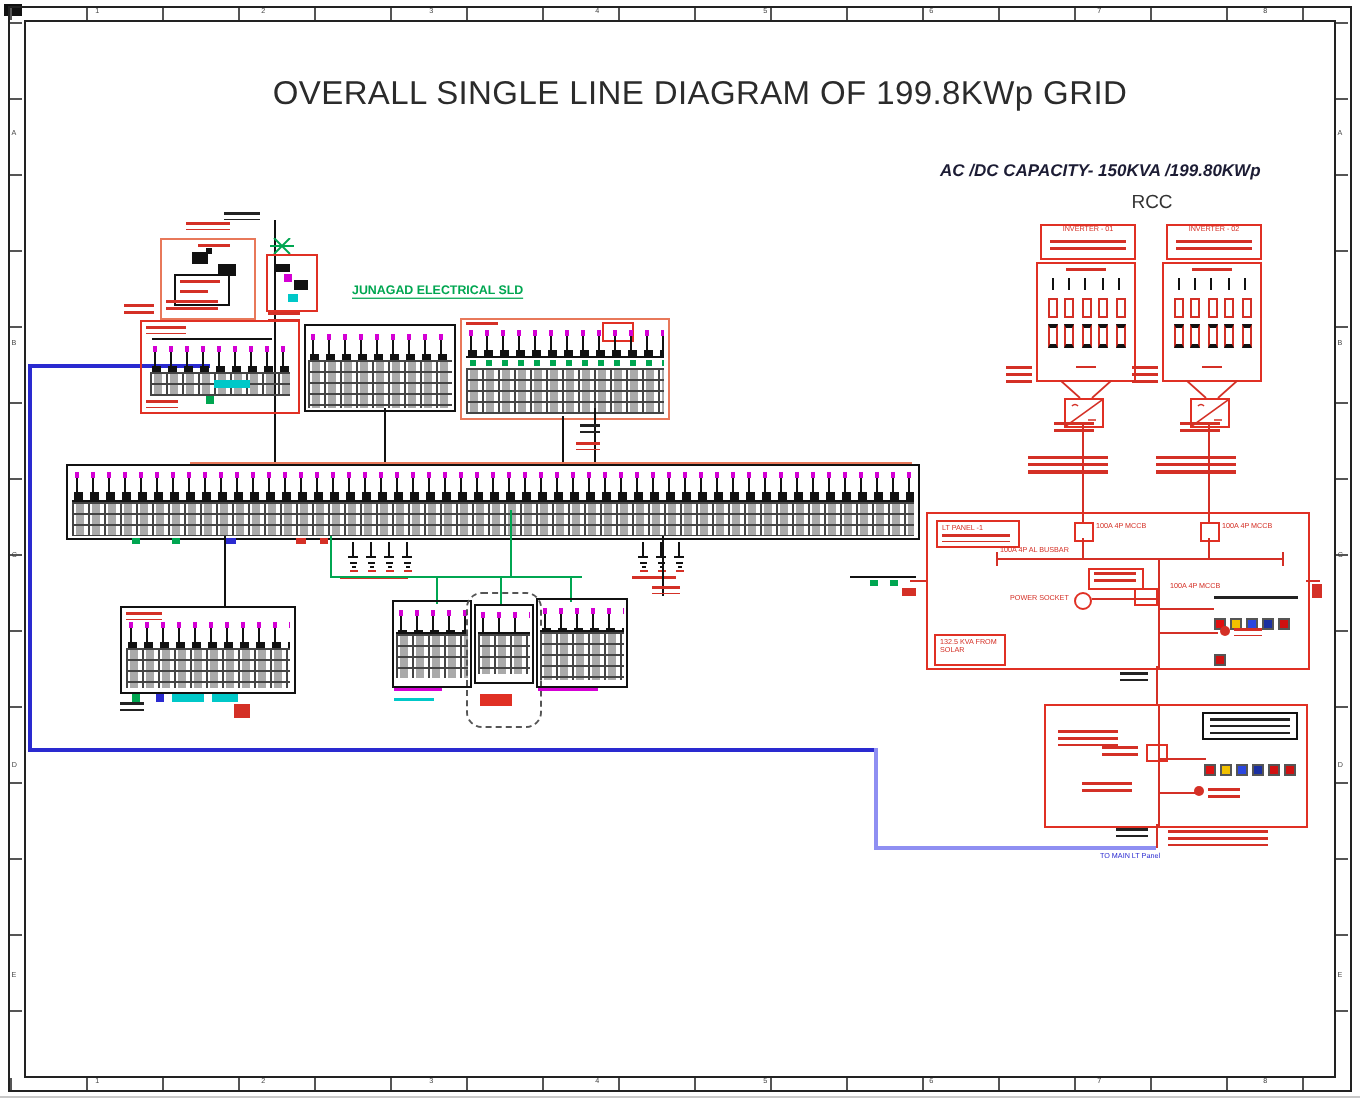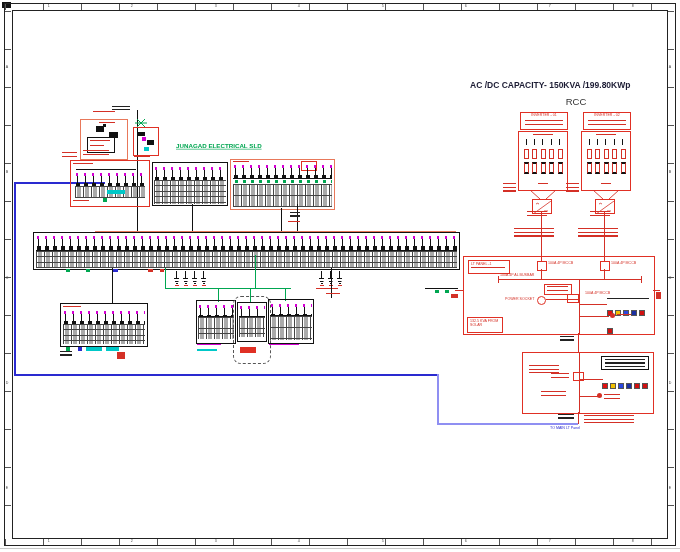--- a/index.html
+++ b/index.html
@@ -101,22 +101,23 @@
   <div class="abs tickband-v ruler rv" style="left:668px;top:11px;height:527px;">
       <b style="top: 10%;">A</b>
       <b style="top: 30%;">B</b>
       <b style="top: 50%;">C</b>
       <b style="top: 70%;">D</b>
       <b style="top: 90%;">E</b>
     </div>
   <div class="abs" style="left:0;top:548px;width:680px;height:1px;background:#c8c8c8;"></div>
 
   <div class="abs title" style="left:130px;top:38px;width:440px;">
-  </div>
-  <div class="abs cap" style="left:470px;top:80px;width:200px;">AC /DC CAPACITY- 150KVA /199.80KWp</div>
+    <div>OVERALL SINGLE LINE DIAGRAM OF 199.8KWp GRID</div>
+  </div>
+  <div class="abs cap" style="left:470px;top:80px;width:200px;font-style:italic;">AC /DC CAPACITY- 150KVA /199.80KWp</div>
   <div class="abs rcc" style="left:540px;top:96px;width:72px;">RCC</div>
   <div class="abs sld" style="left:176px;top:142px;">JUNAGAD ELECTRICAL SLD</div>
 
   <div class="abs" style="left:517px;top:112px;width:52px;height:102px;">
     <div class="abs rbx" style="left:3px;top:0;width:46px;height:16px;">
       <div class="t3c red" style="width:100px;margin-left:-27px;">INVERTER - 01</div>
       <div class="abs rtx" style="left:4px;top:7px;width:38px;height:7px;"></div>
     </div>
     <div class="abs rbx" style="left:1px;top:19px;width:48px;height:58px;">
       <div class="abs rtx" style="left:14px;top:2px;width:20px;height:3px;"></div>

